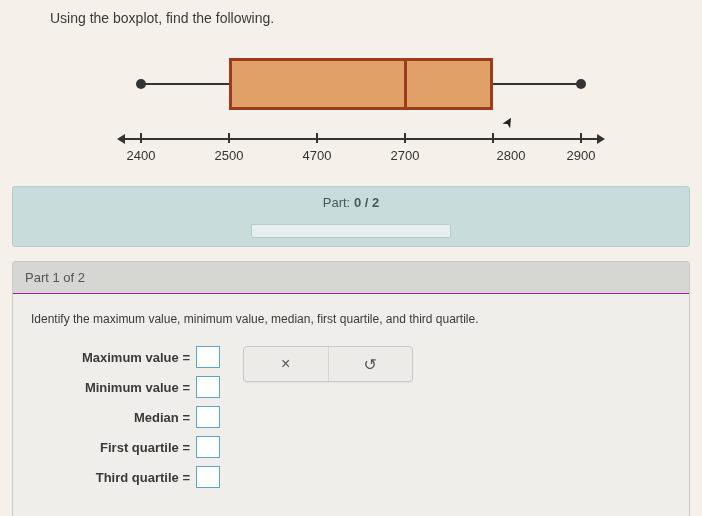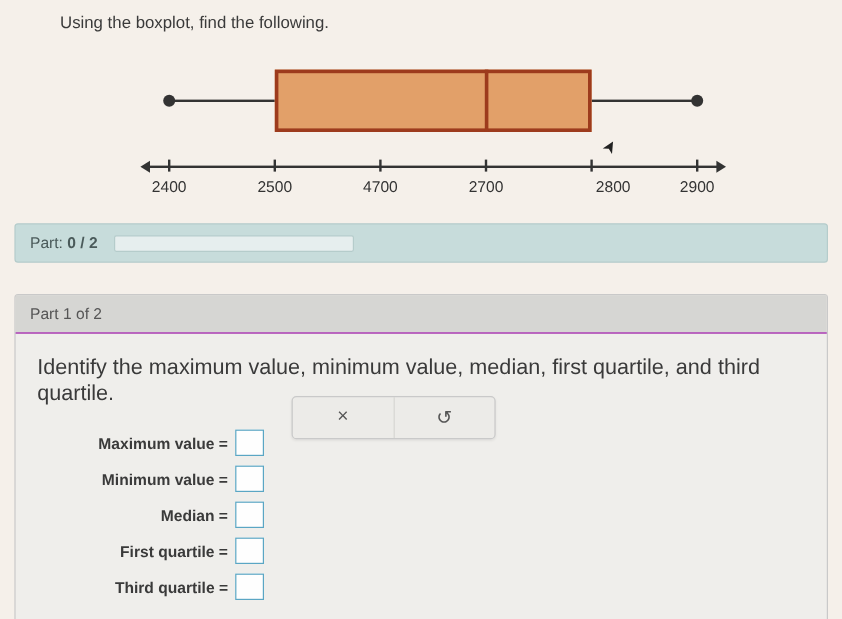--- a/index.html
+++ b/index.html
@@ -79,25 +79,26 @@
     font-size: 14px;
     color: #222;
     transform: rotate(-20deg);
   }
 
   .part-bar {
     background: #c7dcdb;
     border: 1px solid #b5cccb;
     border-radius: 3px;
     padding: 8px 12px;
-    margin: 0 12px 26px 12px;
+    margin: 0 12px 14px 12px;
     display: flex;
     align-items: center;
     gap: 14px;
     color: #4a5a5a;
+    flex-direction: column;
   }
   .progress {
     width: 200px;
     height: 14px;
     background: #e6eeee;
     border: 1px solid #b5cccb;
     border-radius: 2px;
   }
 
   .card {
@@ -111,21 +112,21 @@
     border-bottom: 1px solid #a21caf;
     padding: 8px 12px;
     color: #555;
     font-size: 13px;
   }
   .card-body {
     padding: 18px 18px 22px 18px;
     position: relative;
   }
   .instruction {
-    font-size: 18px;
+    font-size: 12px;
     margin-bottom: 20px;
   }
   .answer-row {
     display: flex;
     align-items: center;
     margin-bottom: 8px;
   }
   .answer-label {
     width: 165px;
     text-align: right;

